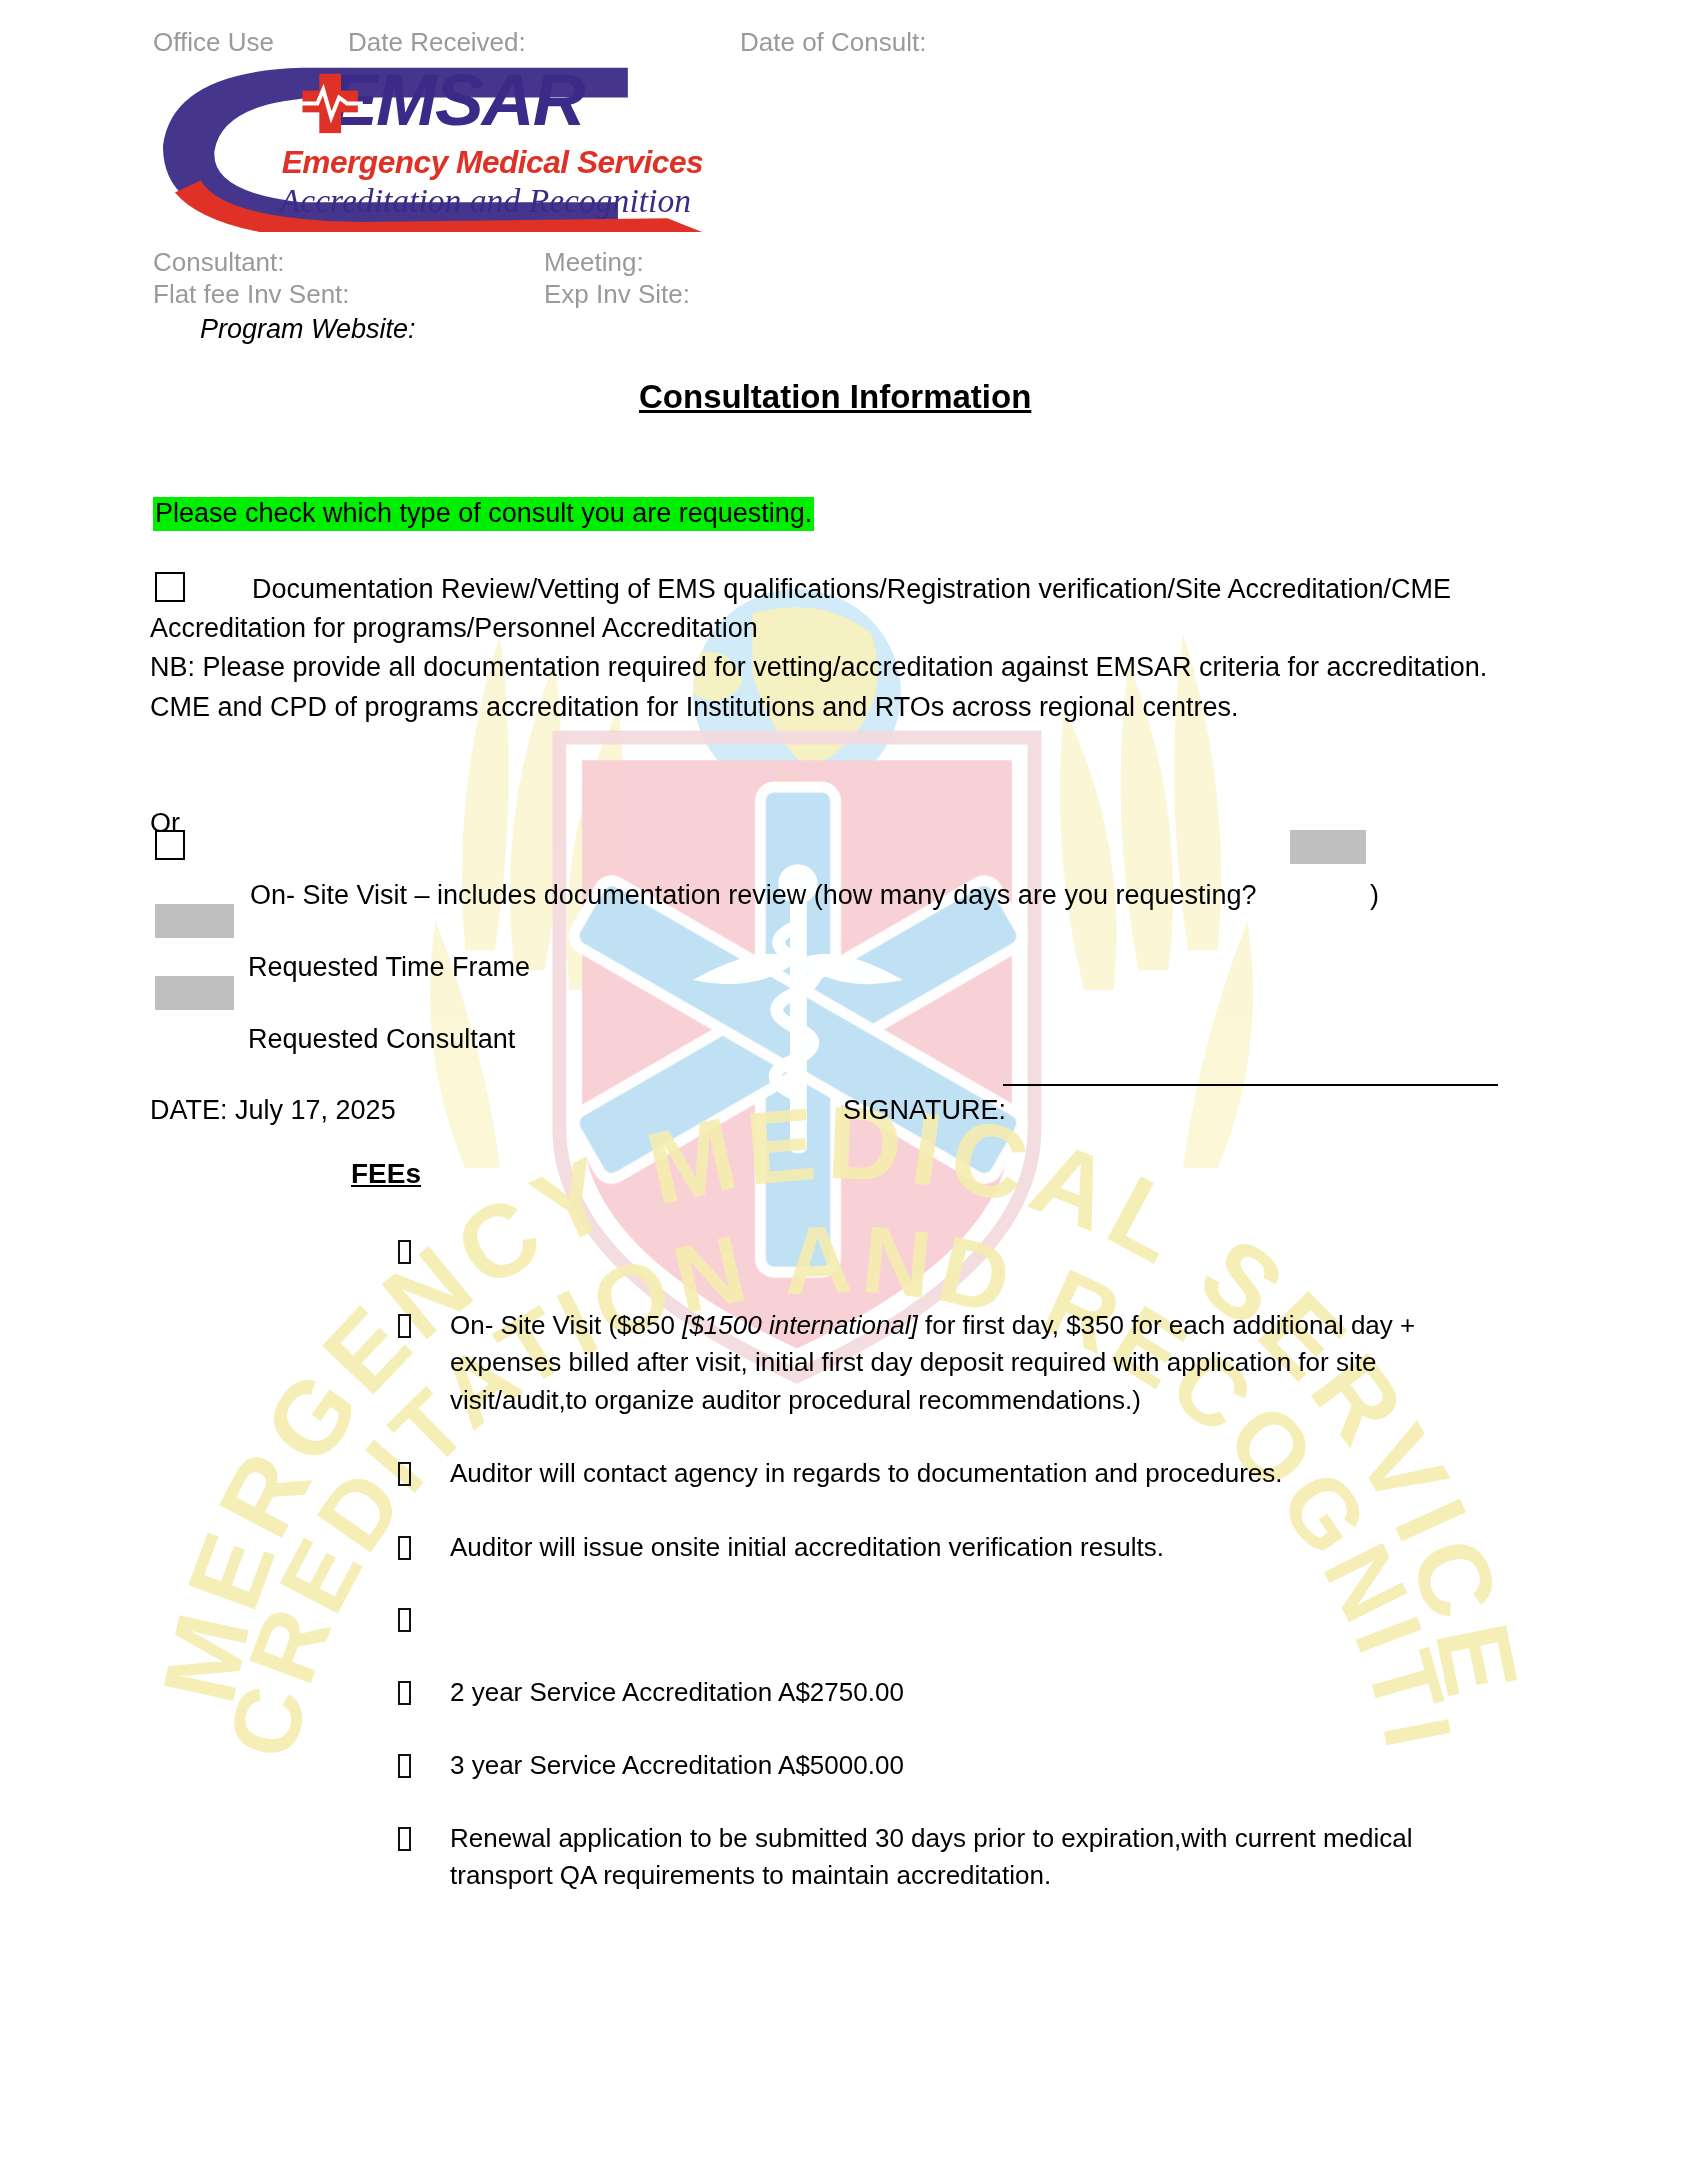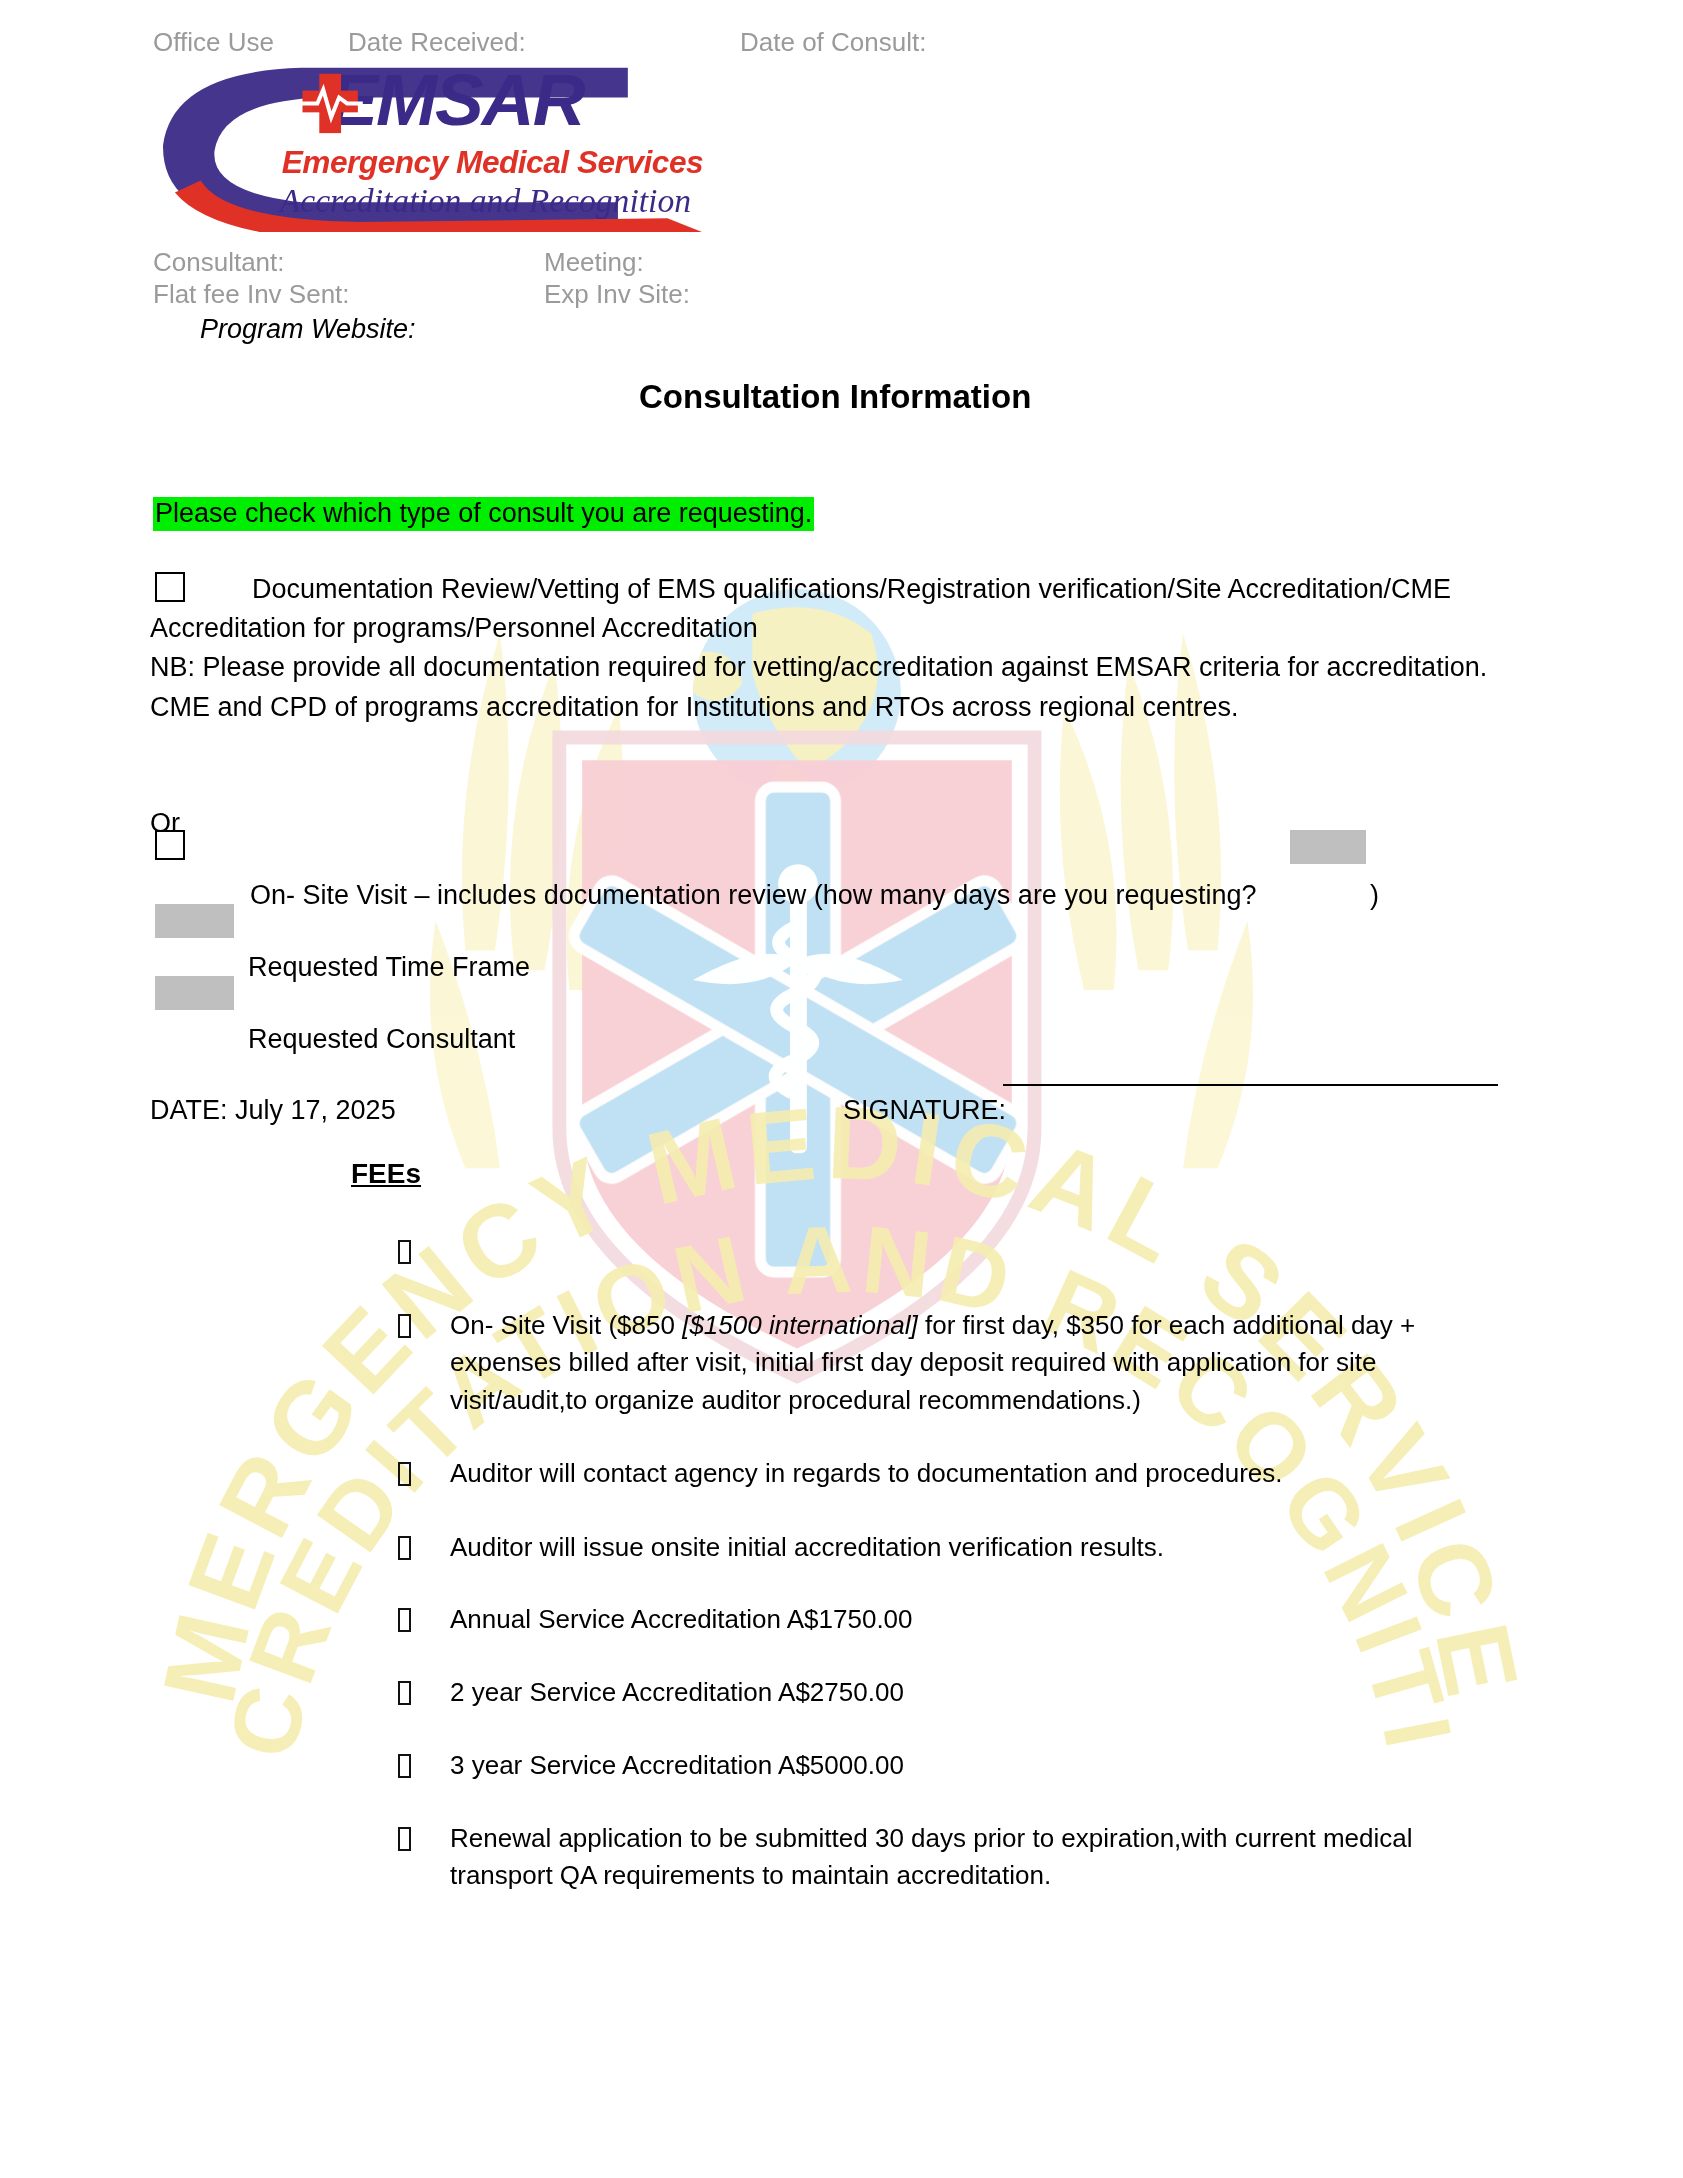--- a/index.html
+++ b/index.html
@@ -61,20 +61,21 @@
     left: 153px;
     top: 54px;
     width: 564px;
     height: 178px;
   }
 
   
   .doc-title {
     font-size: 33px;
     font-weight: bold;
+    text-decoration: underline;
     white-space: nowrap;
   }
 
   
   .highlight-line {
     font-size: 27px;
     white-space: nowrap;
   }
   .highlight-line span.hl {
     background: #00ef00;
@@ -291,21 +292,20 @@
     <div class="fee-item" style="left:450px; top:1345px; width:1089px;">expenses billed after visit, initial first day deposit required with application for site</div>
     <div class="fee-item" style="left:450px; top:1383px; width:1089px;">visit/audit,to organize auditor procedural recommendations.)</div>
 
     <div class="fee-bullet" style="left:398px; top:1460px;"><i class="tofu"></i></div>
     <div class="fee-item" style="left:450px; top:1456px; width:1089px;">Auditor will contact agency in regards to documentation and procedures.</div>
 
     <div class="fee-bullet" style="left:398px; top:1534px;"><i class="tofu"></i></div>
     <div class="fee-item" style="left:450px; top:1530px; width:1089px;">Auditor will issue onsite initial accreditation verification results.</div>
 
     <div class="fee-bullet" style="left:398px; top:1606px;"><i class="tofu"></i></div>
-    <div class="fee-item" style="left:450px; top:1602px; width:1089px;">Annual Service Accreditation A$1750.00</div>
 
     <div class="fee-bullet" style="left:398px; top:1679px;"><i class="tofu"></i></div>
     <div class="fee-item" style="left:450px; top:1675px; width:1089px;">2 year Service Accreditation A$2750.00</div>
 
     <div class="fee-bullet" style="left:398px; top:1752px;"><i class="tofu"></i></div>
     <div class="fee-item" style="left:450px; top:1748px; width:1089px;">3 year Service Accreditation A$5000.00</div>
 
     <div class="fee-bullet" style="left:398px; top:1825px;"><i class="tofu"></i></div>
     <div class="fee-item" style="left:450px; top:1821px; width:1109px;">Renewal application to be submitted 30 days prior to expiration,with current medical</div>
     <div class="fee-item" style="left:450px; top:1858px; width:1109px;">transport QA requirements to maintain accreditation.</div>

